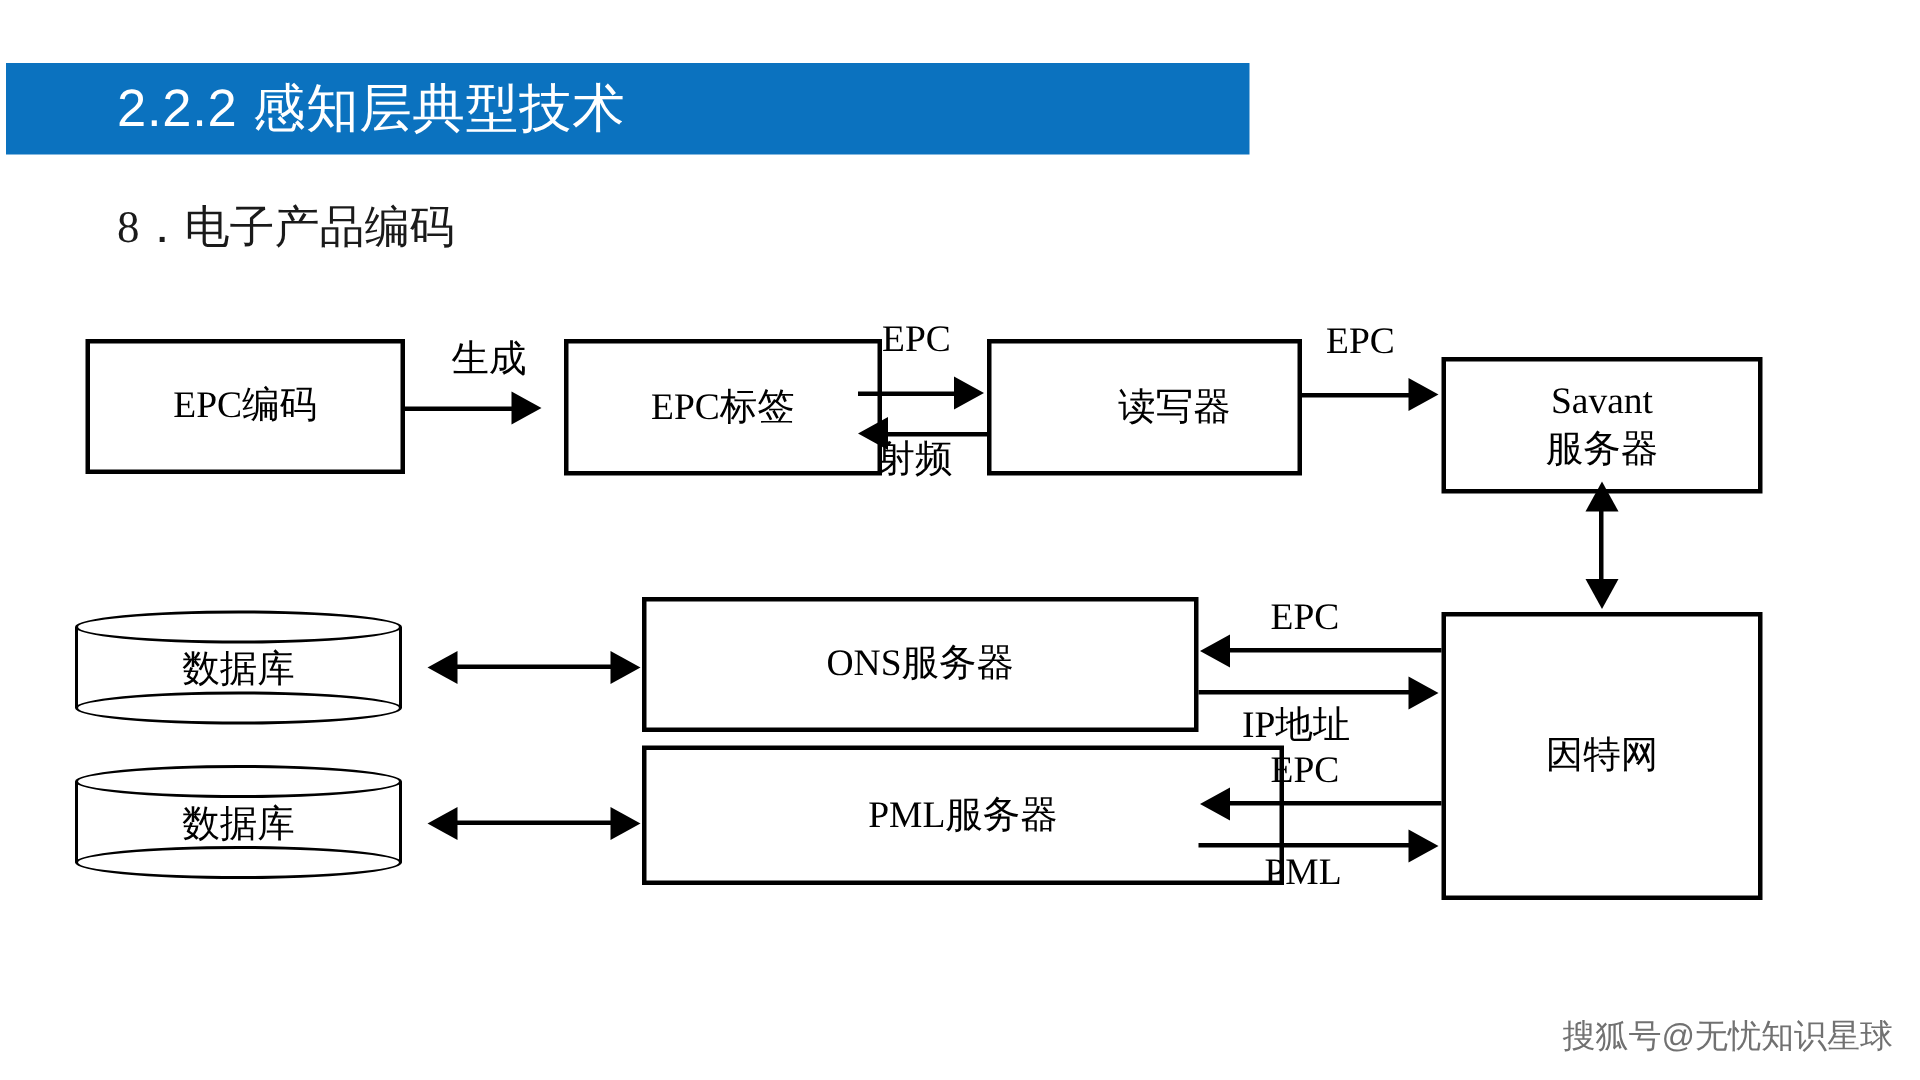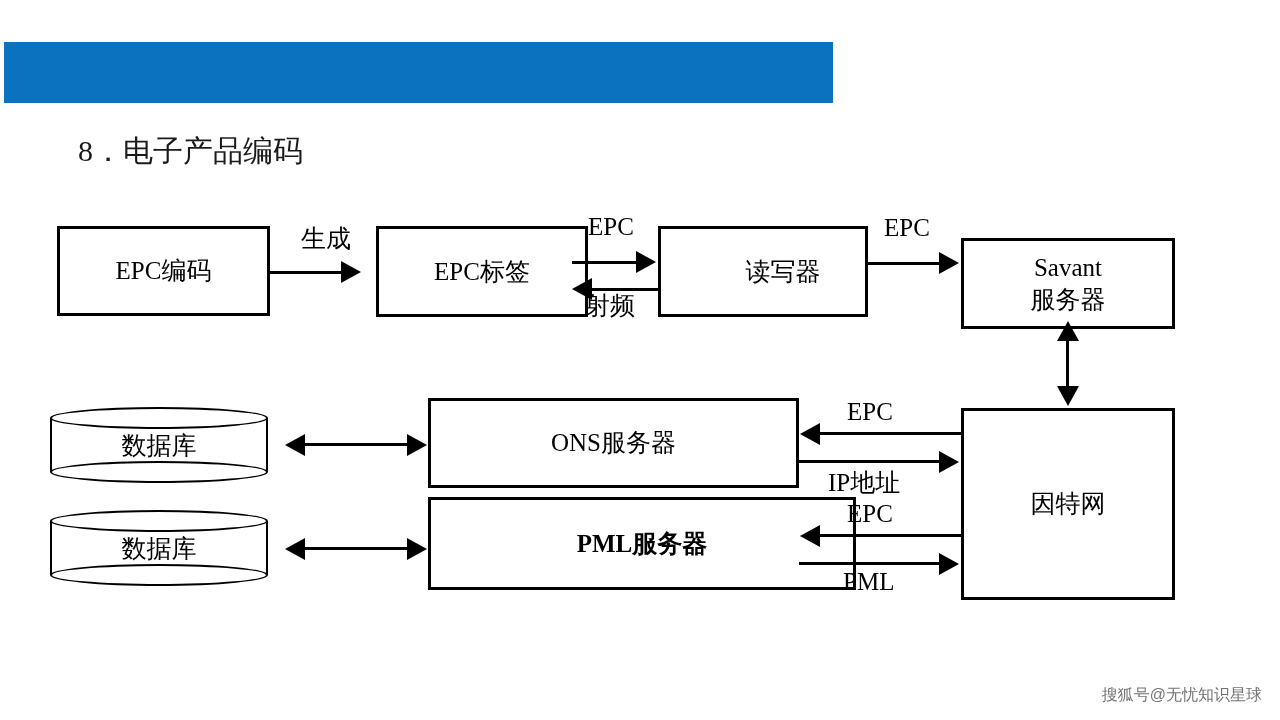--- a/index.html
+++ b/index.html
@@ -154,32 +154,33 @@
     font-size: 25px;
     color: #000000;
     white-space: nowrap;
   }
   
   #watermark {
     position: absolute;
     right: 18px;
     bottom: 14px;
     font-family: "Liberation Sans", "DejaVu Sans", sans-serif;
-    font-size: 16px;
+    font-size: 22px;
     color: #4a4a4a;
     opacity: 0.78;
     white-space: nowrap;
   }
 </style>
 </head>
 <body>
 
 <div id="slide">
 
   <div id="title-banner"></div>
+  <div id="title-text">2.2.2 感知层典型技术</div>
 
   <div id="subtitle">8．电子产品编码</div>
 
   <div class="node" style="left:57px; top:226px; width:213px; height:90px;">
     <span>EPC编码</span>
   </div>
 
   <div class="hline" style="left:270px; top:271px; width:73px;"></div>
   <div class="arrow-r" style="left:341px; top:261px;"></div>
   <div class="edge-label" style="left:277px; top:222px;margin-left:24px;">生成</div>
@@ -232,21 +233,21 @@
     <div class="cyl-body"></div>
     <div class="cyl-bottom"></div>
     <div class="cyl-top"></div>
     <div class="cyl-label">数据库</div>
   </div>
 
   <div class="arrow-l" style="left:285px; top:538px;"></div>
   <div class="hline" style="left:303px; top:547px; width:106px;"></div>
   <div class="arrow-r" style="left:407px; top:538px;"></div>
 
-  <div class="node" style="left:428px; top:497px; width:428px; height:93px;font-weight:bold;">
+  <div class="node" style="left:428px; top:497px; width:428px; height:93px;">
     <span>PML服务器</span>
   </div>
 
   <div class="node" style="left:961px; top:408px; width:214px; height:192px;">
     <span>因特网</span>
   </div>
 
   <div class="hline" style="left:820px; top:432px; width:141px;"></div>
   <div class="arrow-l" style="left:800px; top:423px;"></div>
   <div class="edge-label" style="left:847px; top:398px;">EPC</div>

